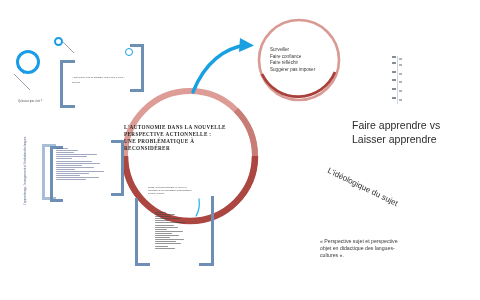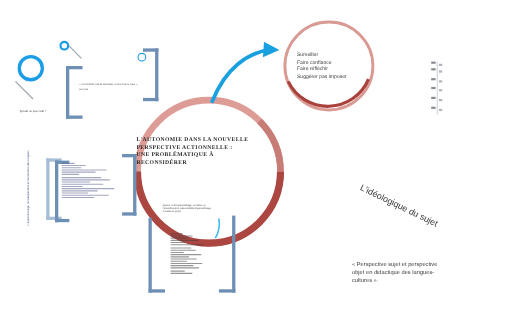--- a/index.html
+++ b/index.html
@@ -151,20 +151,21 @@
     <div>UNE PROBLÉMATIQUE À RECONSIDÉRER</div>
   </div>
 
   <div class="abs circle-list">
     <div>Surveiller</div>
     <div>Faire confiance</div>
     <div>Faire réfléchir</div>
     <div>Suggérer pas imposer</div>
   </div>
 
+  <div class="abs h-faire">Faire apprendre vs Laisser apprendre</div>
 
   <div class="abs rot-ideo">L'idéologique du sujet</div>
 
   <div class="abs quote-block">
     <div>« Perspective sujet et perspective</div>
     <div>objet en didactique des langues-</div>
     <div>cultures ».</div>
   </div>
 
   <div class="abs tickcol">

